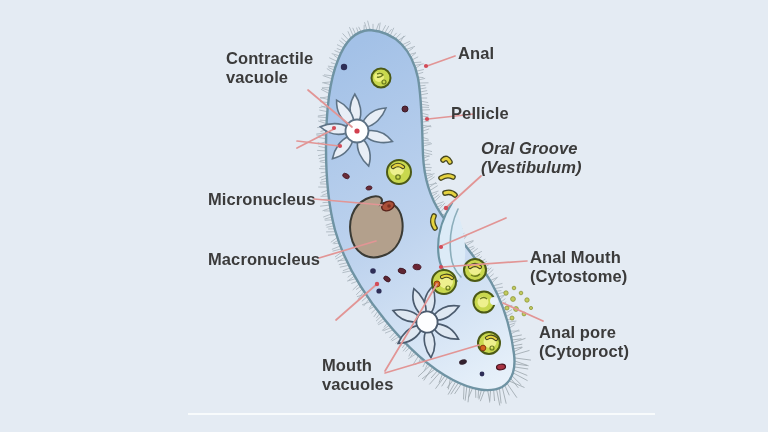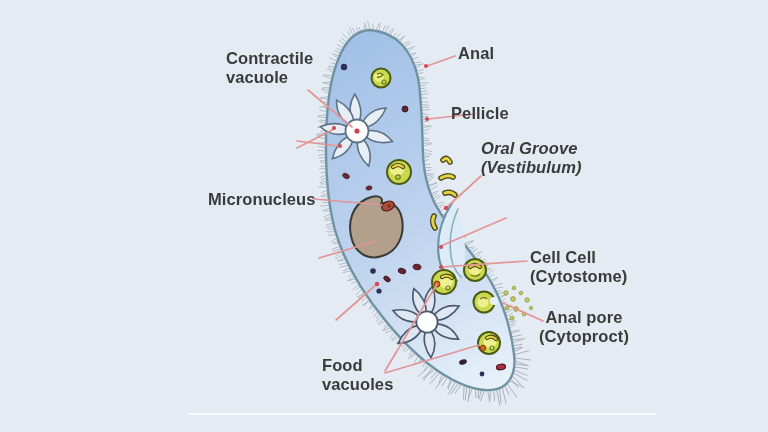--- a/index.html
+++ b/index.html
@@ -491,23 +491,24 @@
       <circle cx="441" cy="247" r="2.1"></circle>
       <circle cx="441" cy="267" r="2.1"></circle>
     </g>
 
     <line x1="188" y1="414" x2="655" y2="414" stroke="#fbfdfe" stroke-width="2.2" opacity="0.9"></line>
   </svg>
 
   <div class="label" style="left:226px;top:49px;">Contractile
 vacuole</div>
   <div class="label" style="left:208px;top:190px;">Micronucleus</div>
-  <div class="label" style="left:322px;top:356px;">Food
+  <div class="label" style="left:208px;top:250px;">Macronucleus</div>
+  <div class="label" style="left:322px;top:356px;">Mouth
 vacuoles</div>
   <div class="label" style="left:458px;top:44px;">Anal</div>
   <div class="label" style="left:451px;top:104px;">Pellicle</div>
   <div class="label" style="left:481px;top:139px;font-style:italic;">Oral Groove
 (Vestibulum)</div>
-  <div class="label" style="left:530px;top:248px;">Cell Cell
+  <div class="label" style="left:530px;top:248px;">Anal Mouth
 (Cytostome)</div>
-  <div class="label" style="left:539px;top:308px;text-align:center;">Anal pore
+  <div class="label" style="left:539px;top:323px;">Anal pore
 (Cytoproct)</div>
 </div>
 
 </body></html>

